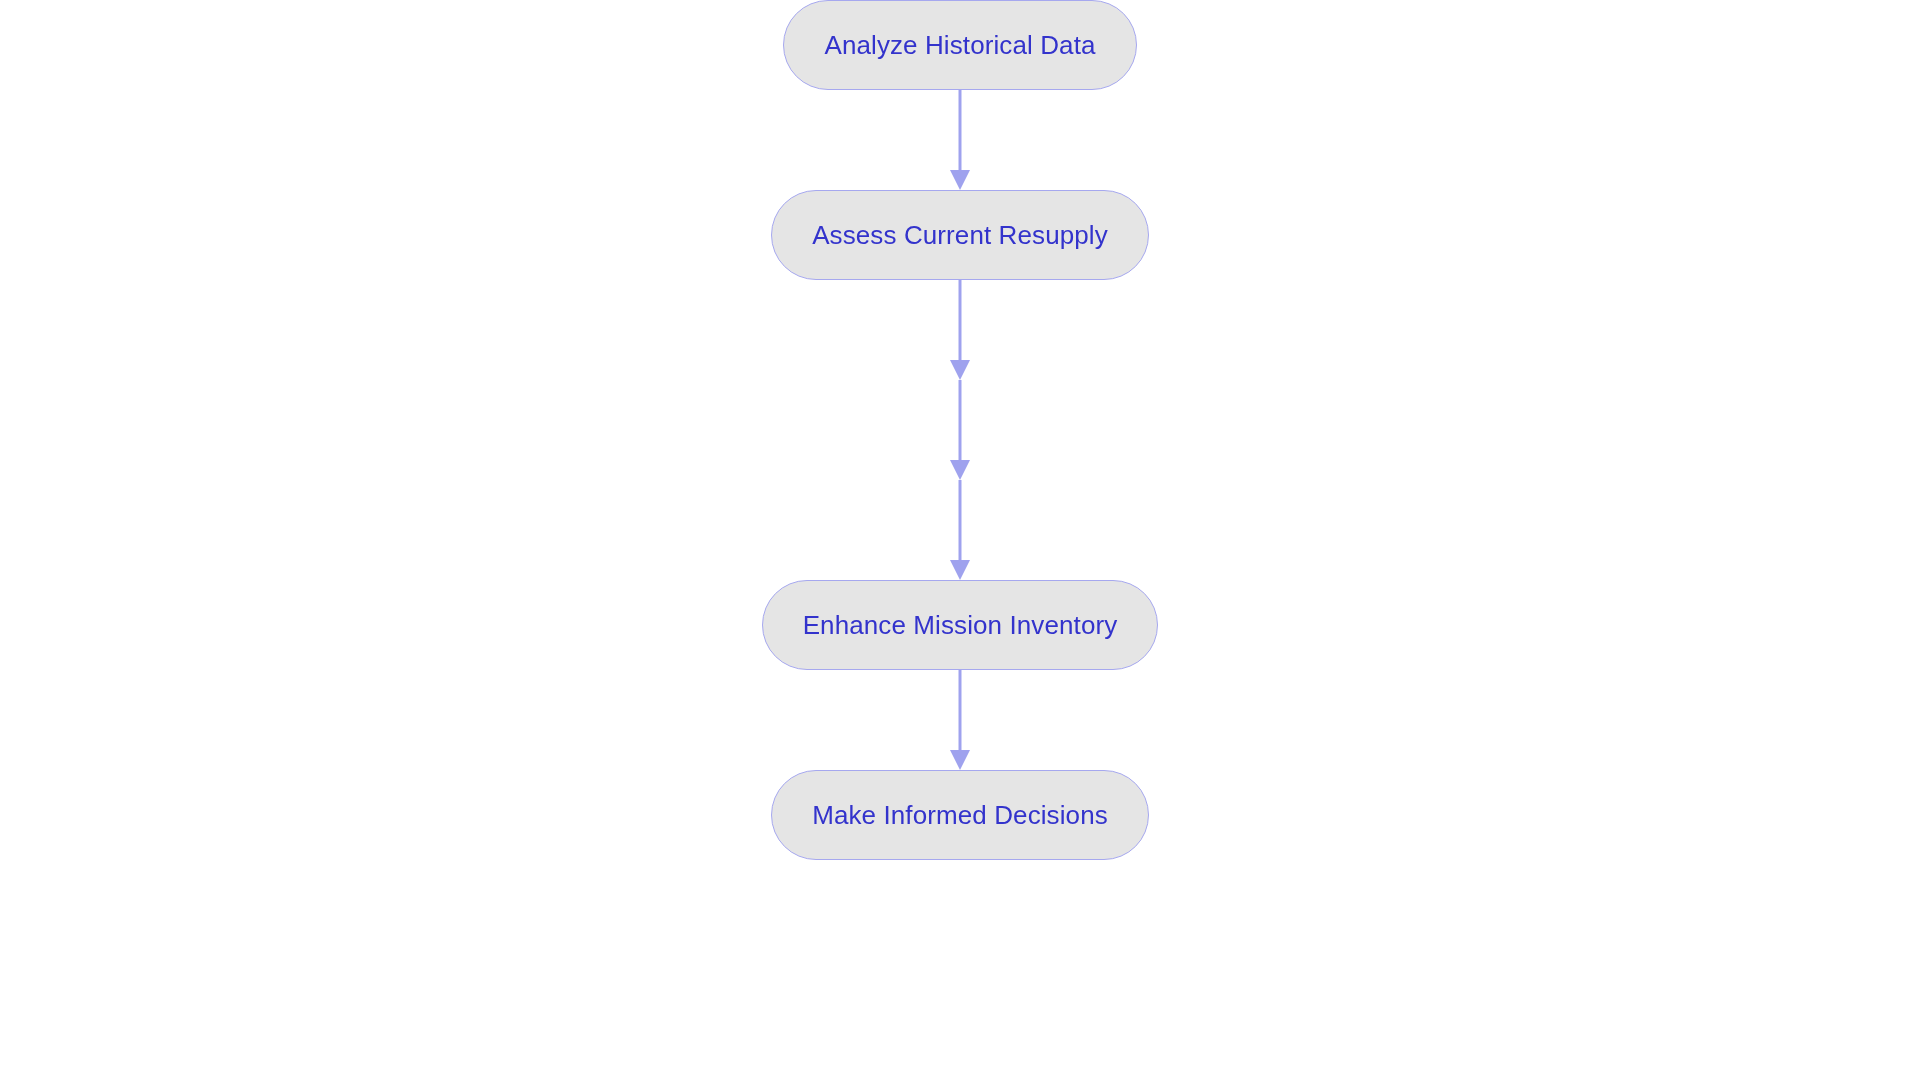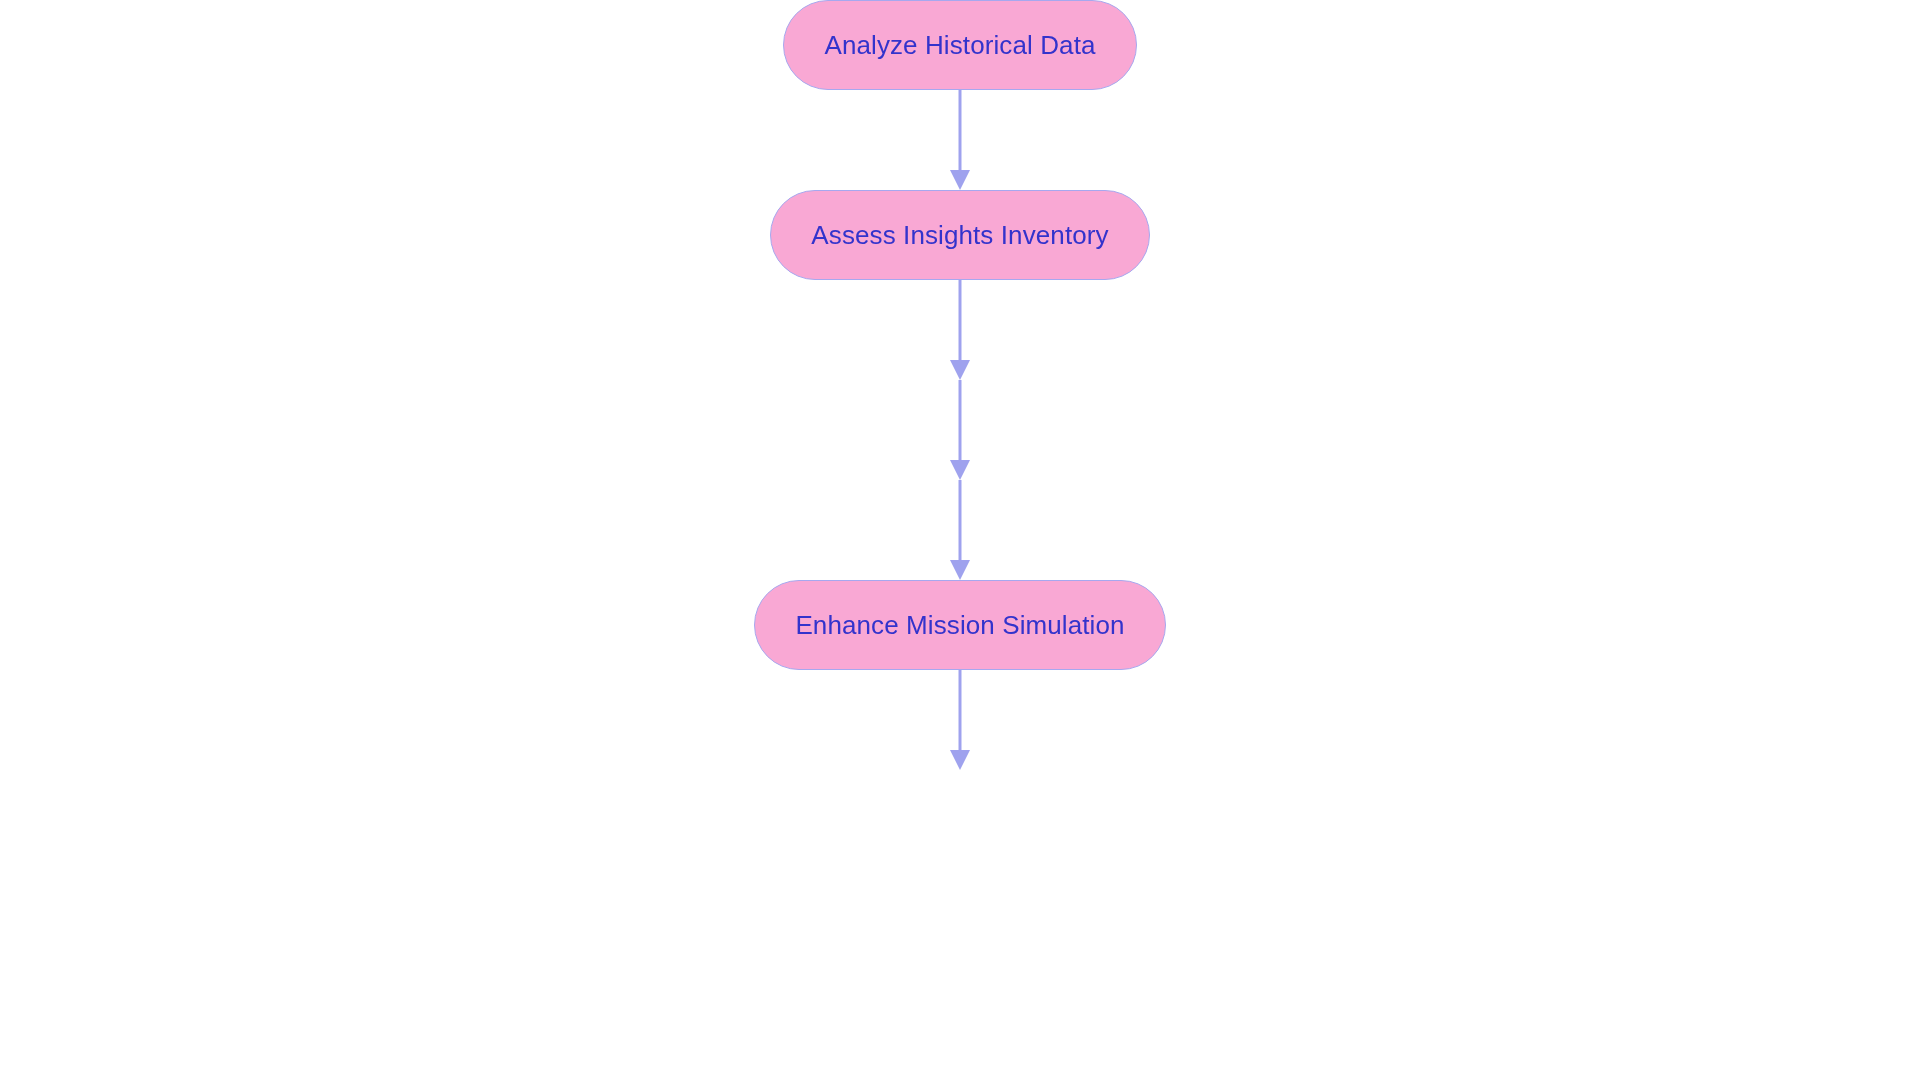--- a/index.html
+++ b/index.html
@@ -32,21 +32,21 @@
   .node-row {
     display: flex;
     align-items: center;
     justify-content: center;
     width: 100%;
   }
   .node {
     box-sizing: border-box;
     height: 90px;
     border-radius: 45px;
-    background: #f9a8d4;
+    background: #e5e5e5;
     border: 1.6px solid #a6a8ef;
     color: #3333cc;
     font-size: 26px;
     line-height: 1;
     letter-spacing: 0.1px;
     display: flex;
     align-items: center;
     justify-content: center;
     padding: 0 40px;
     white-space: nowrap;
@@ -80,21 +80,21 @@
 
     <div class="connector">
       <svg width="24" height="100" viewBox="0 0 24 100">
         <line x1="12" y1="0" x2="12" y2="83" stroke="#9fa2ee" stroke-width="3"></line>
         <path d="M 12 100 L 2 80 L 22 80 Z" fill="#9fa2ee"></path>
       </svg>
     </div>
 
     <div class="node-row">
       <div class="node">
-        <span class="node-label">Assess Insights Inventory</span>
+        <span class="node-label">Assess Current Resupply</span>
       </div>
     </div>
 
     <div class="connector">
       <svg width="24" height="100" viewBox="0 0 24 100">
         <line x1="12" y1="0" x2="12" y2="83" stroke="#9fa2ee" stroke-width="3"></line>
         <path d="M 12 100 L 2 80 L 22 80 Z" fill="#9fa2ee"></path>
       </svg>
     </div>
 
@@ -109,26 +109,31 @@
 
     <div class="connector">
       <svg width="24" height="100" viewBox="0 0 24 100">
         <line x1="12" y1="0" x2="12" y2="83" stroke="#9fa2ee" stroke-width="3"></line>
         <path d="M 12 100 L 2 80 L 22 80 Z" fill="#9fa2ee"></path>
       </svg>
     </div>
 
     <div class="node-row">
       <div class="node">
-        <span class="node-label">Enhance Mission Simulation</span>
+        <span class="node-label">Enhance Mission Inventory</span>
       </div>
     </div>
 
     <div class="connector">
       <svg width="24" height="100" viewBox="0 0 24 100">
         <line x1="12" y1="0" x2="12" y2="83" stroke="#9fa2ee" stroke-width="3"></line>
         <path d="M 12 100 L 2 80 L 22 80 Z" fill="#9fa2ee"></path>
       </svg>
     </div>
 
+    <div class="node-row">
+      <div class="node">
+        <span class="node-label">Make Informed Decisions</span>
+      </div>
+    </div>
 
   </div>
 </div>
 
 </body></html>

